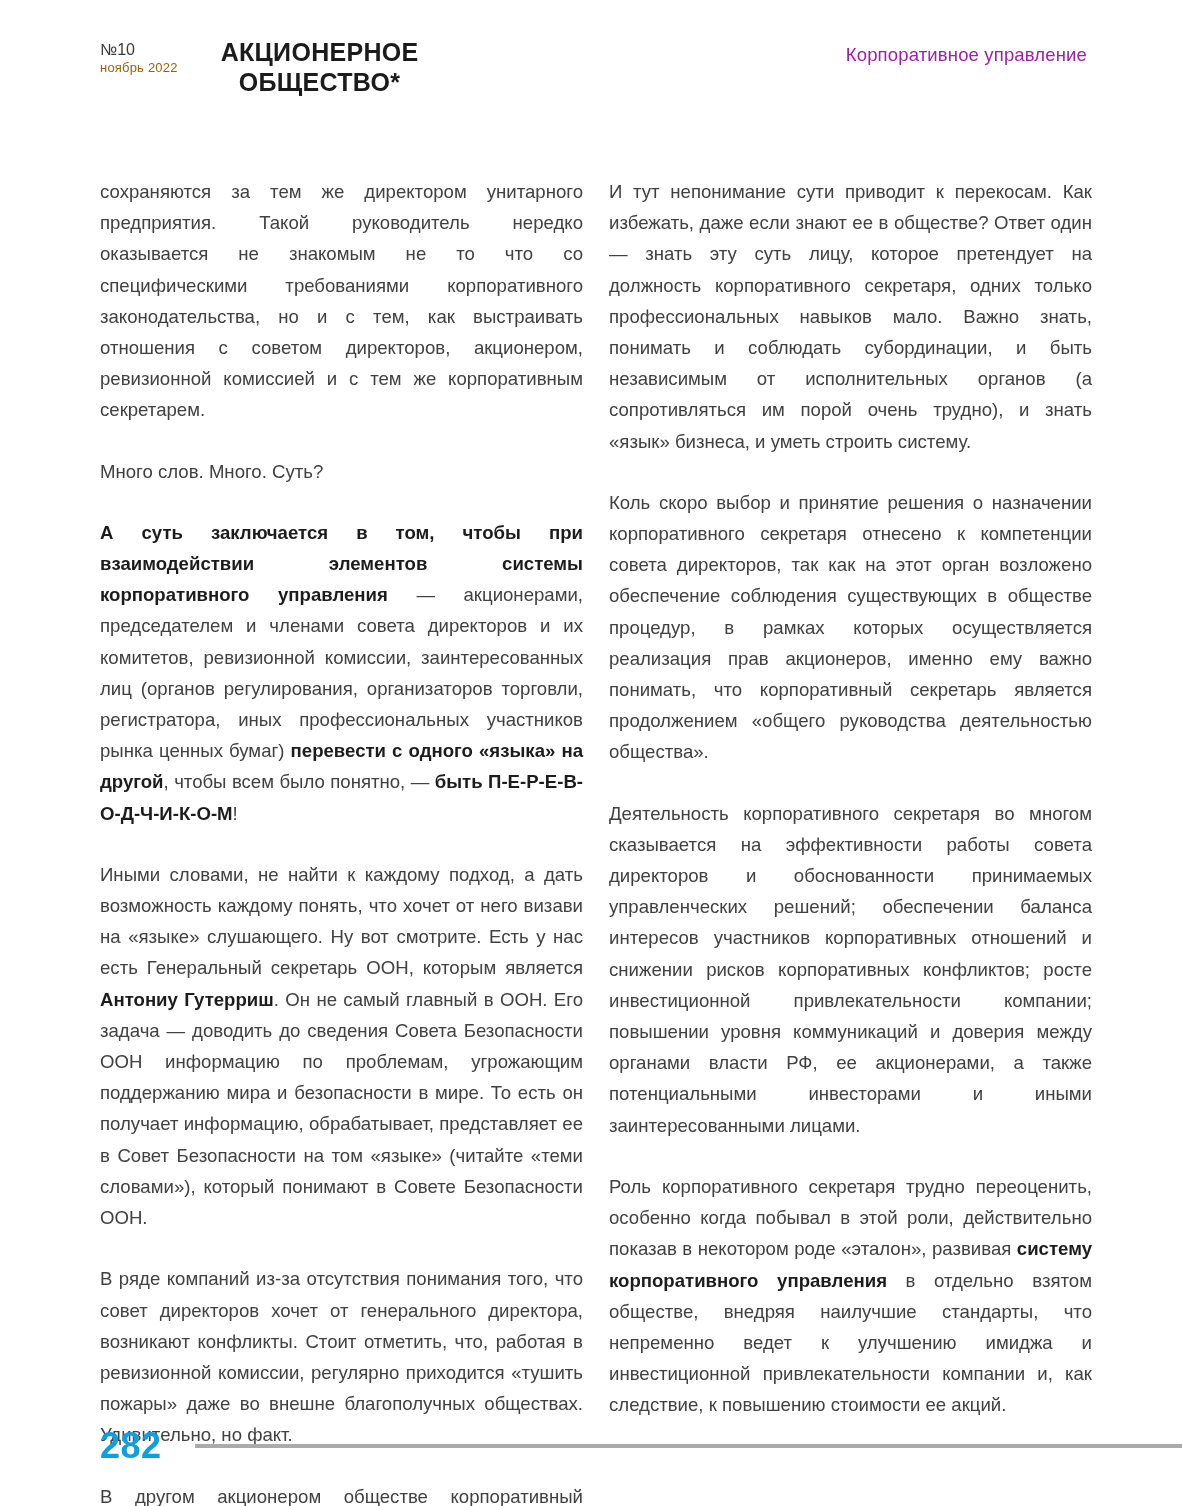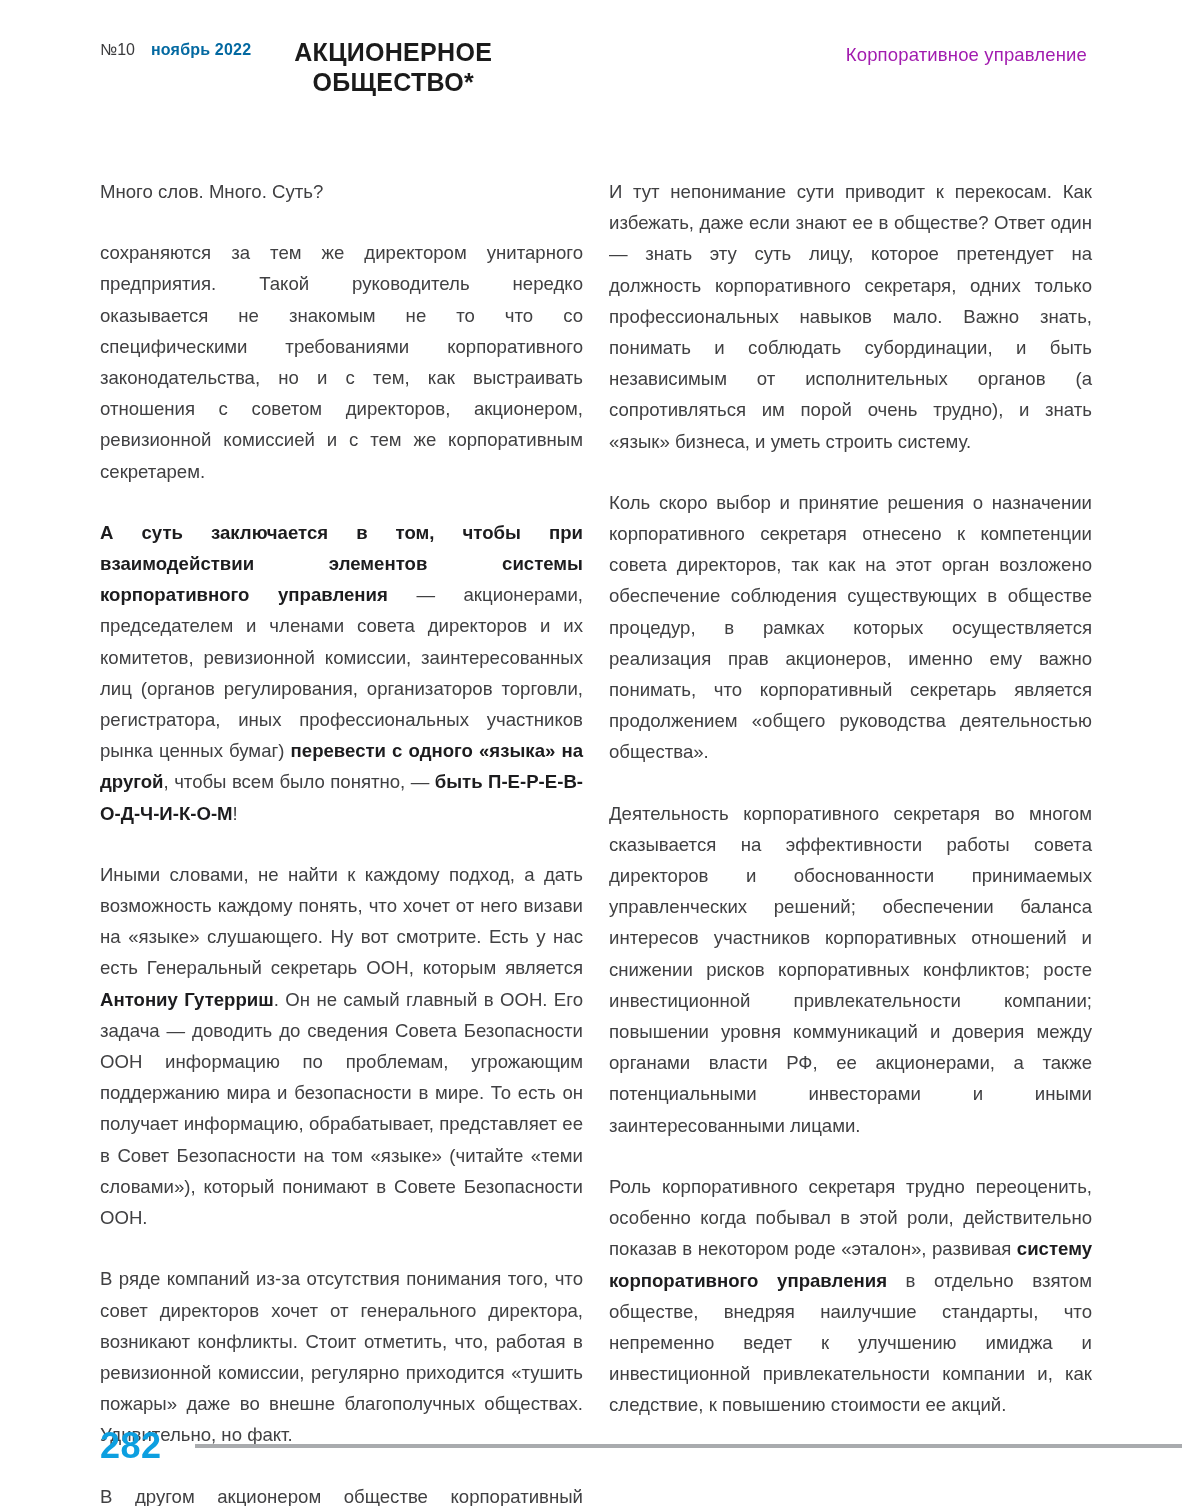--- a/index.html
+++ b/index.html
@@ -24,29 +24,28 @@
     top: 0;
     left: 0;
     width: 1182px;
     height: 118px;
     padding: 38px 95px 0 100px;
     display: flex;
     align-items: flex-start;
   }
   .issue-block {
     display: flex;
-    flex-direction: row;
+    flex-direction: column;
     line-height: 1.28;
     padding-top: 2px;
-    gap: 16px;
   }
   .issue-date {
-    font-size: 16px;
-    font-weight: bold;
-    color: #0369a1;
+    font-size: 13px;
+    font-weight: normal;
+    color: #a16207;
     letter-spacing: 0.2px;
   }
   .masthead {
     margin-left: 43px;
     padding-top: 0px;
     font-size: 25px;
     font-weight: bold;
     line-height: 1.18;
     letter-spacing: 0.3px;
     color: #1b1b1b;
@@ -131,23 +130,23 @@
     <span>АКЦИОНЕРНОЕ</span>
     <span>ОБЩЕСТВО*</span>
   </div>
   <div class="section-label">Корпоративное управление</div>
 </div>
 
 <div class="content">
 
   <div class="col">
 
+    <p class="para">сохраняются за тем же директором унитарного предприятия. Такой руководитель нередко оказывается не знакомым не то что со специфическими требованиями корпоративного законодательства, но и с тем, как выстраивать отношения с советом директоров, акционером, ревизионной комиссией и с тем же корпоративным секретарем.</p>
+
     <p class="para">Много слов. Много. Суть?</p>
-
-    <p class="para">сохраняются за тем же директором унитарного предприятия. Такой руководитель нередко оказывается не знакомым не то что со специфическими требованиями корпоративного законодательства, но и с тем, как выстраивать отношения с советом директоров, акционером, ревизионной комиссией и с тем же корпоративным секретарем.</p>
 
     <p class="para"><b>А суть заключается в том, чтобы при взаимодействии элементов системы корпоративного управления</b><span> — акционерами, председателем и членами совета директоров и их комитетов, ревизионной комиссии, заинтересованных лиц (органов регулирования, организаторов торговли, регистратора, иных профессиональных участников рынка ценных бумаг) </span><b>перевести с одного «языка» на другой</b><span>, чтобы всем было понятно, — </span><b>быть П-Е-Р-Е-В-О-Д-Ч-И-К-О-М</b><span>!</span></p>
 
     <p class="para"><span>Иными словами, не найти к каждому подход, а дать возможность каждому понять, что хочет от него визави на «языке» слушающего. Ну вот смотрите. Есть у нас есть Генеральный секретарь ООН, которым является </span><b>Антониу Гутерриш</b><span>. Он не самый главный в ООН. Его задача — доводить до сведения Совета Безопасности ООН информацию по проблемам, угрожающим поддержанию мира и безопасности в мире. То есть он получает информацию, обрабатывает, представляет ее в Совет Безопасности на том «языке» (читайте «теми словами»), который понимают в Совете Безопасности ООН.</span></p>
 
     <p class="para">В ряде компаний из-за отсутствия понимания того, что совет директоров хочет от генерального директора, возникают конфликты. Стоит отметить, что, работая в ревизионной комиссии, регулярно приходится «тушить пожары» даже во внешне благополучных обществах. Удивительно, но факт.</p>
 
     <p class="para">В другом акционером обществе корпоративный секретарь считал, что достаточно пользоваться Положением о корпоративном секретаре. Как ре-</p>
   </div>
 

